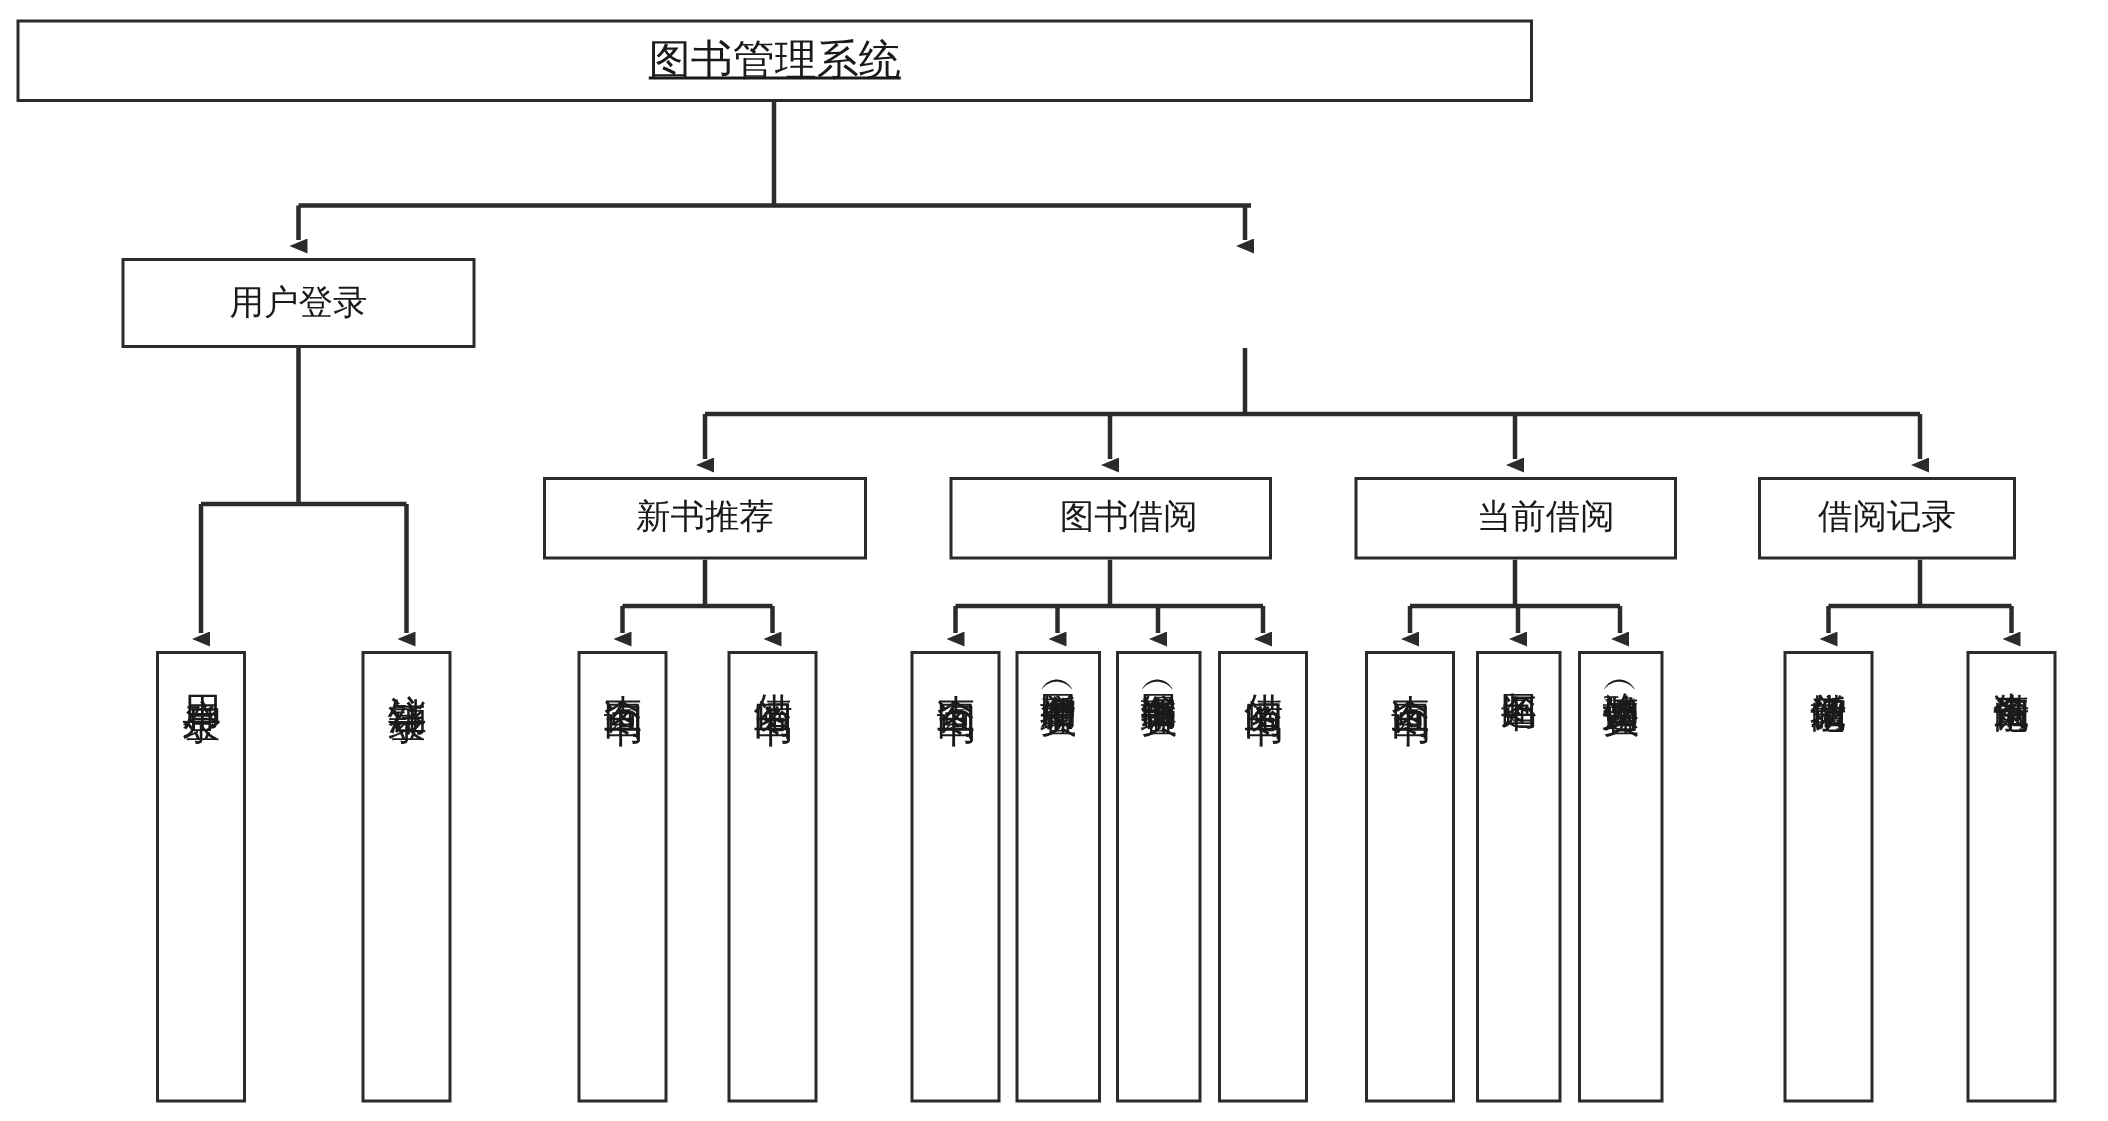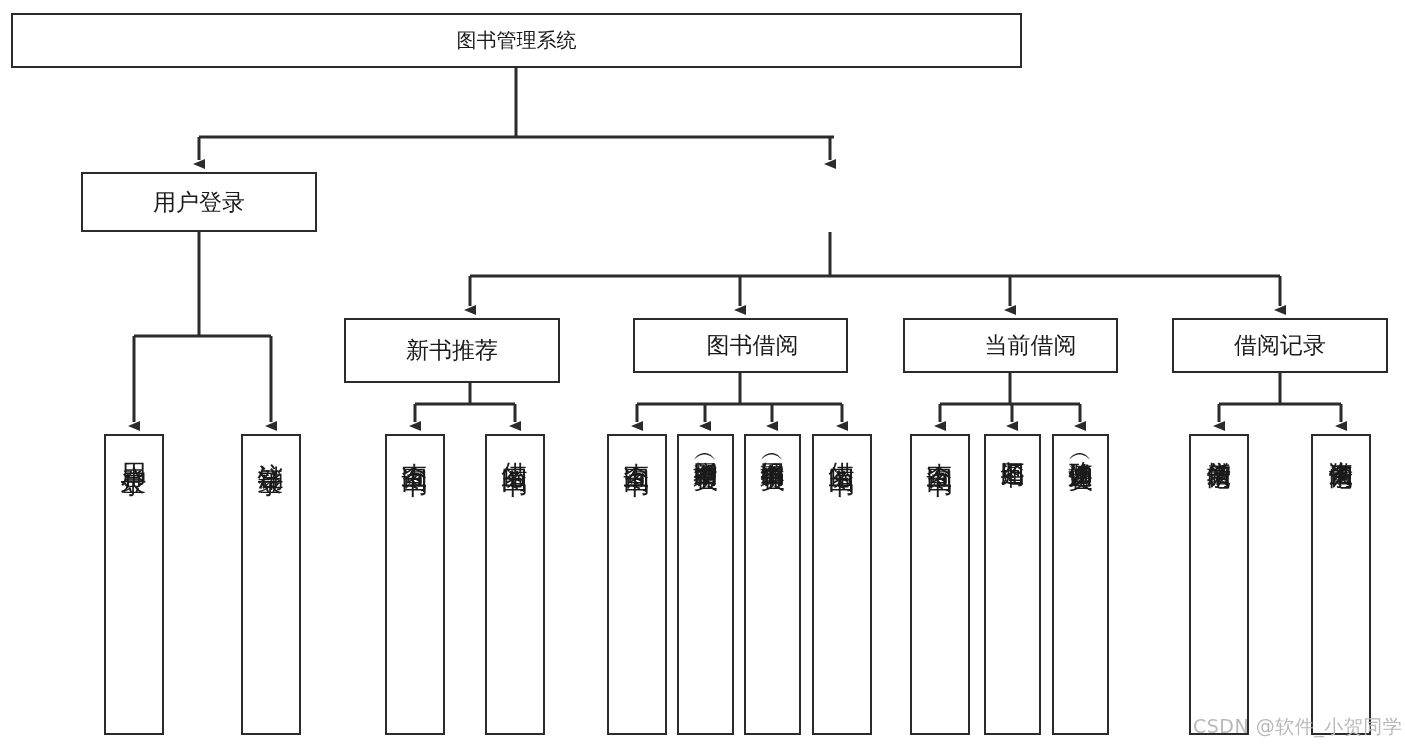--- a/index.html
+++ b/index.html
@@ -37,21 +37,22 @@
   .node .label {
     color: #1a1a1a;
     line-height: 1.08;
     text-align: center;
     white-space: nowrap;
   }
   .node.horiz .label {
     font-size: 23px;
   }
   .node.root .label {
-    font-size: 20px;
+    font-size: 28px;
+    text-decoration: underline;
   }
   .node.vert {
     align-items: flex-start;
     padding-top: 6px;
   }
   .node.vert .label {
     writing-mode: vertical-rl;
     text-orientation: upright;
     font-size: 26px;
     letter-spacing: 3px;
@@ -129,30 +130,30 @@
   </svg>
 
   <div class="node root horiz" style="left:11px;top:13px;width:1011px;height:55px;">
     <span class="label">图书管理系统</span>
   </div>
 
   <div class="node horiz" style="left:81px;top:172px;width:236px;height:60px;">
     <span class="label">用户登录</span>
   </div>
 
-  <div class="node horiz" style="left:344px;top:318px;width:216px;height:65px;">
+  <div class="node horiz" style="left:362px;top:318px;width:216px;height:55px;">
     <span class="label">新书推荐</span>
   </div>
   <div class="node horiz" style="left:633px;top:318px;width:215px;height:55px;padding-left:24px;">
     <span class="label">图书借阅</span>
   </div>
   <div class="node horiz" style="left:903px;top:318px;width:215px;height:55px;padding-left:40px;">
     <span class="label">当前借阅</span>
   </div>
-  <div class="node horiz" style="left:1172px;top:318px;width:216px;height:55px;justify-content:center;">
+  <div class="node horiz" style="left:1172px;top:318px;width:172px;height:55px;justify-content:center;">
     <span class="label">借阅记录</span>
   </div>
 
   <div class="node vert" style="left:104px;top:434px;width:60px;height:301px;">
     <span class="label">用户登录</span>
   </div>
   <div class="node vert" style="left:241px;top:434px;width:60px;height:301px;">
     <span class="label">注销登录</span>
   </div>
   <div class="node vert" style="left:385px;top:434px;width:60px;height:301px;">
@@ -182,15 +183,14 @@
   <div class="node vert small" style="left:1052px;top:434px;width:57px;height:301px;">
     <span class="label">确认归还（管理员）</span>
   </div>
   <div class="node vert small" style="left:1189px;top:434px;width:60px;height:301px;">
     <span class="label">新增借阅记录</span>
   </div>
   <div class="node vert small" style="left:1311px;top:434px;width:60px;height:301px;">
     <span class="label">查询借阅记录</span>
   </div>
 
-  <div class="watermark">CSDN @软件_小贺同学</div>
 
 </div>
 
 </body></html>

